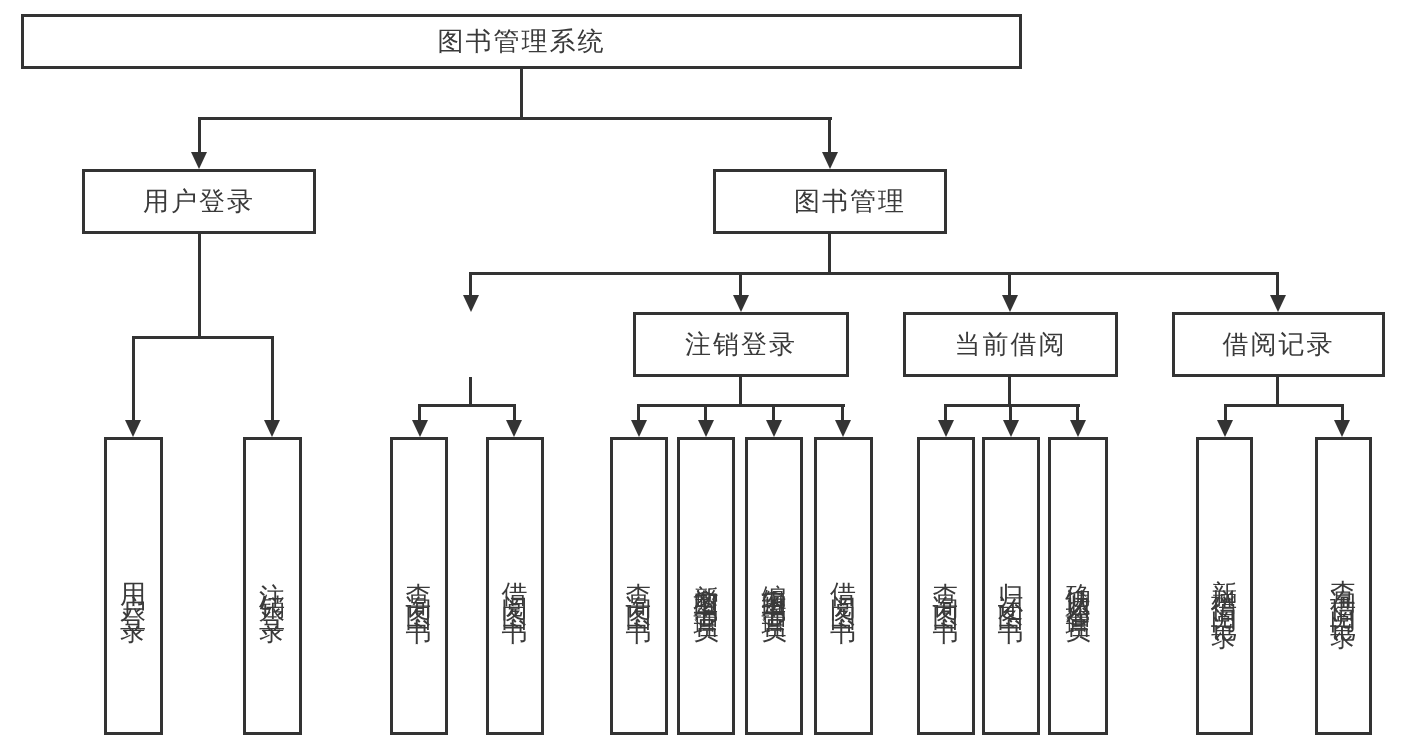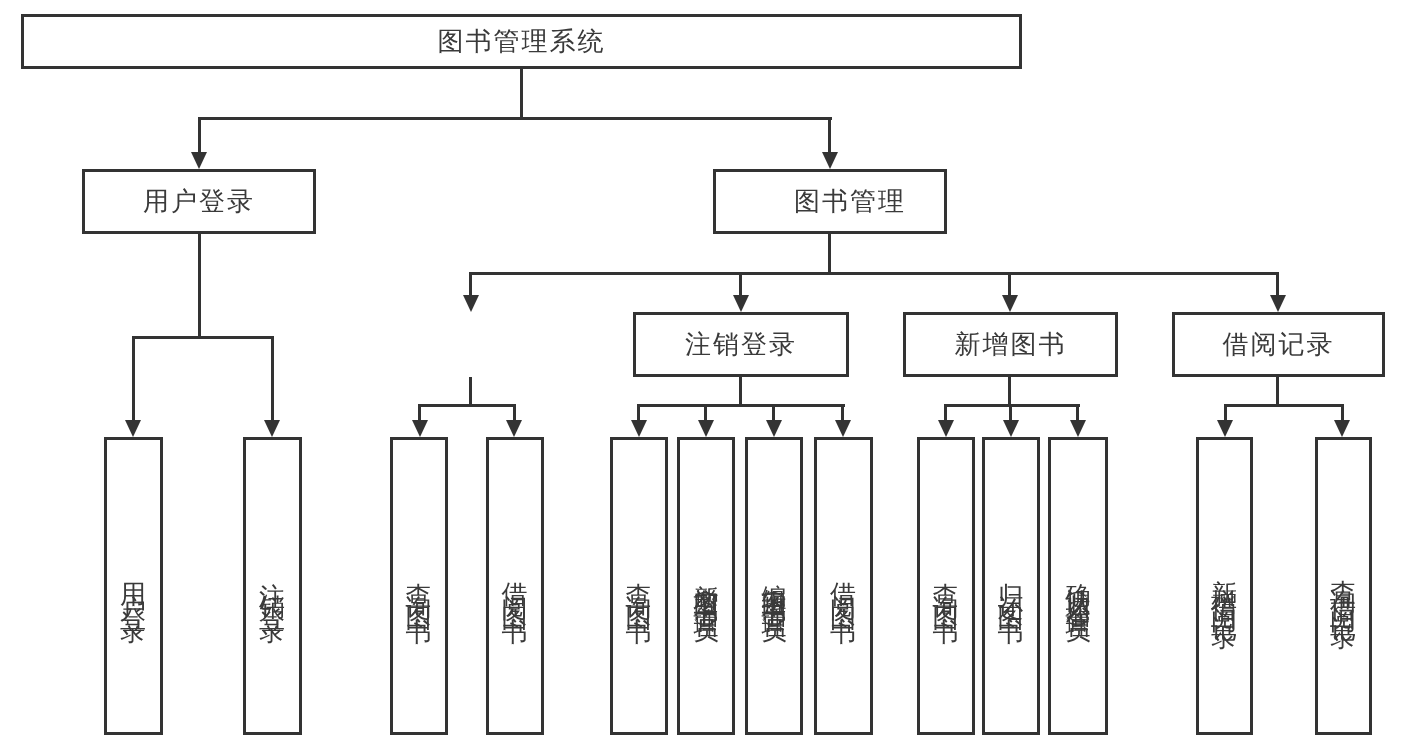--- a/index.html
+++ b/index.html
@@ -66,21 +66,21 @@
     <span>用户登录</span>
   </div>
   <div class="box" style="left:713px;top:169px;width:234px;height:65px;padding-left:40px;">
     <span>图书管理</span>
   </div>
 
   <div class="box" style="left:633px;top:312px;width:216px;height:65px;">
     <span>注销登录</span>
   </div>
   <div class="box" style="left:903px;top:312px;width:215px;height:65px;">
-    <span>新增图书</span>
+    <span>当前借阅</span>
   </div>
   <div class="box" style="left:1172px;top:312px;width:213px;height:65px;">
     <span>借阅记录</span>
   </div>
 
   <div class="box vbox" style="left:104px;top:437px;width:59px;height:298px;">
     <span class="vtext">用户登录</span>
   </div>
   <div class="box vbox" style="left:243px;top:437px;width:59px;height:298px;">
     <span class="vtext">注销登录</span>

